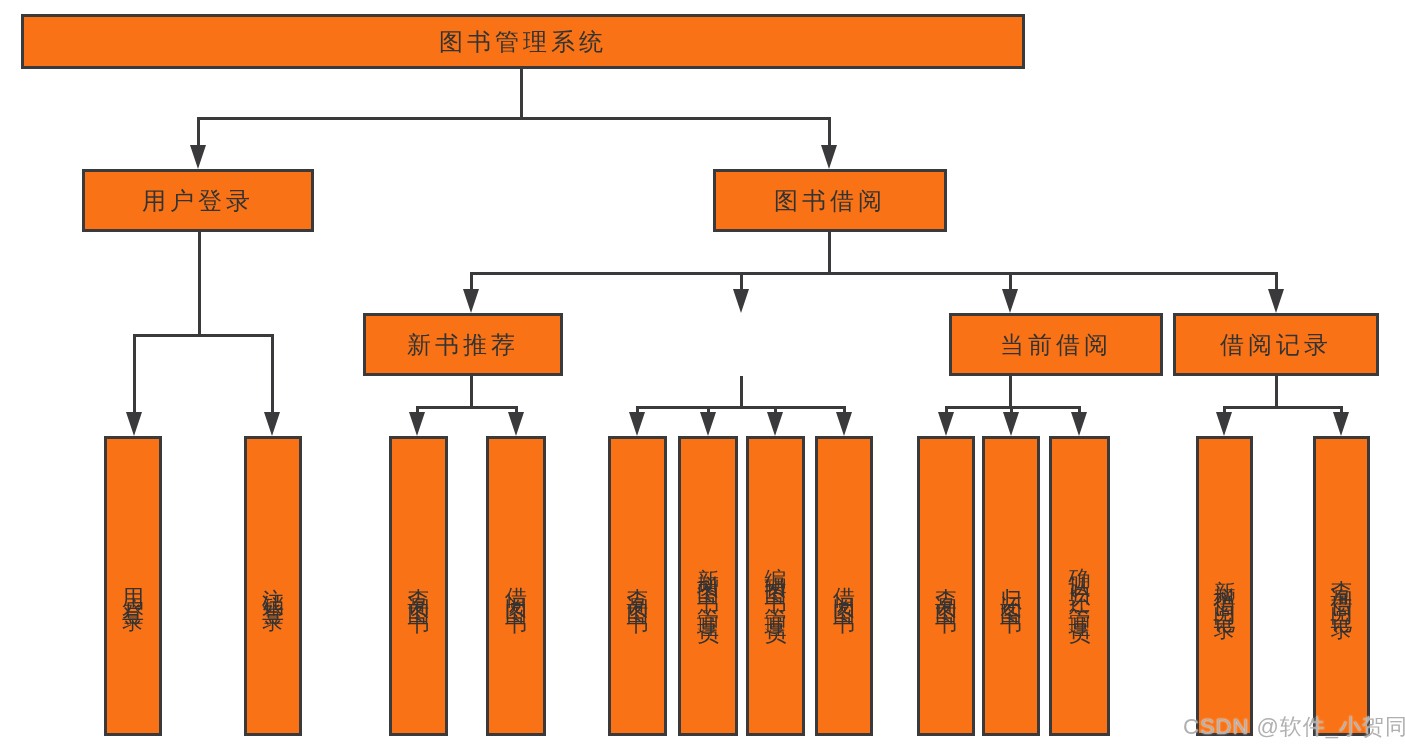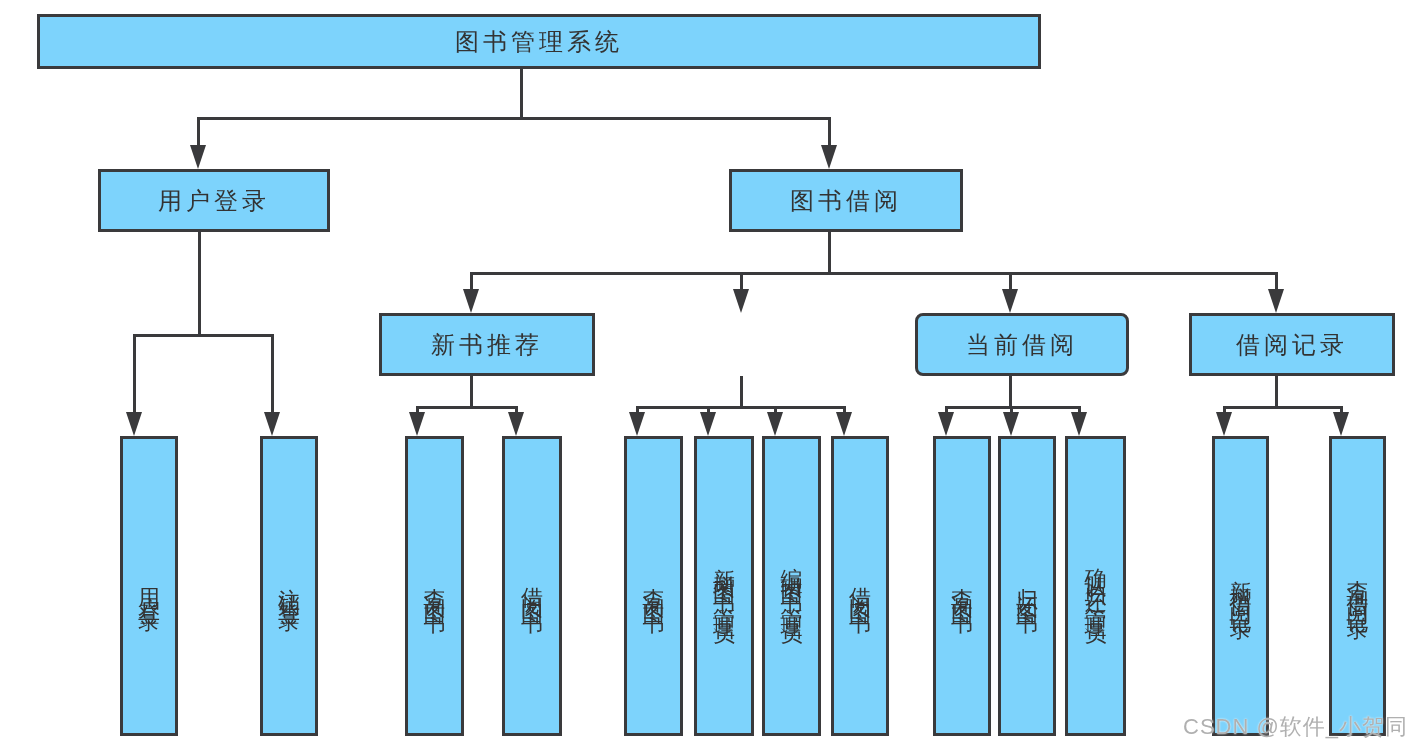--- a/index.html
+++ b/index.html
@@ -6,29 +6,28 @@
   #canvas{
     position:relative;
     width:1405px;height:747px;
     background:#ffffff;
     font-family:"Liberation Sans","DejaVu Sans",sans-serif;
     color:#333333;
     overflow:hidden;
   }
   .box{
     position:absolute;
-    background:#7dd3fc;
+    background:#f97316;
     border:3px solid #3a3a3c;
     box-sizing:border-box;
     display:flex;
     align-items:center;
     justify-content:center;
     color:#333333;
     z-index:2;
-    margin-left:16px;
   }
   .h{font-size:24px;letter-spacing:4px;white-space:nowrap;}
   .v{
     writing-mode:vertical-rl;
     text-orientation:mixed;
     font-size:22px;
     letter-spacing:8px;
     line-height:1;
   }
   .line{position:absolute;background:#3a3a3c;z-index:1;}
@@ -77,22 +76,22 @@
   <div class="line" style="left:470px;top:272px;width:808px;height:3px;"></div>
   <div class="line" style="left:470px;top:272px;width:3px;height:18px;"></div>
   <div class="arr" style="left:463px;top:289px;"></div>
   <div class="line" style="left:740px;top:272px;width:3px;height:18px;"></div>
   <div class="arr" style="left:733px;top:289px;"></div>
   <div class="line" style="left:1009px;top:272px;width:3px;height:18px;"></div>
   <div class="arr" style="left:1002px;top:289px;"></div>
   <div class="line" style="left:1275px;top:272px;width:3px;height:18px;"></div>
   <div class="arr" style="left:1268px;top:289px;"></div>
 
-  <div class="box h" style="left:363px;top:313px;width:216px;height:63px;">新书推荐</div>
-  <div class="box h" style="left:899px;top:313px;width:214px;height:63px;border-radius:8px;">当前借阅</div>
+  <div class="box h" style="left:363px;top:313px;width:200px;height:63px;">新书推荐</div>
+  <div class="box h" style="left:949px;top:313px;width:214px;height:63px;">当前借阅</div>
   <div class="box h" style="left:1173px;top:313px;width:206px;height:63px;">借阅记录</div>
 
   <div class="line" style="left:470px;top:376px;width:3px;height:32px;"></div>
   <div class="line" style="left:416px;top:406px;width:102px;height:3px;"></div>
   <div class="line" style="left:416px;top:406px;width:3px;height:8px;"></div>
   <div class="arr" style="left:409px;top:412px;"></div>
   <div class="line" style="left:515px;top:406px;width:3px;height:8px;"></div>
   <div class="arr" style="left:508px;top:412px;"></div>
 
   <div class="line" style="left:740px;top:376px;width:3px;height:32px;"></div>

